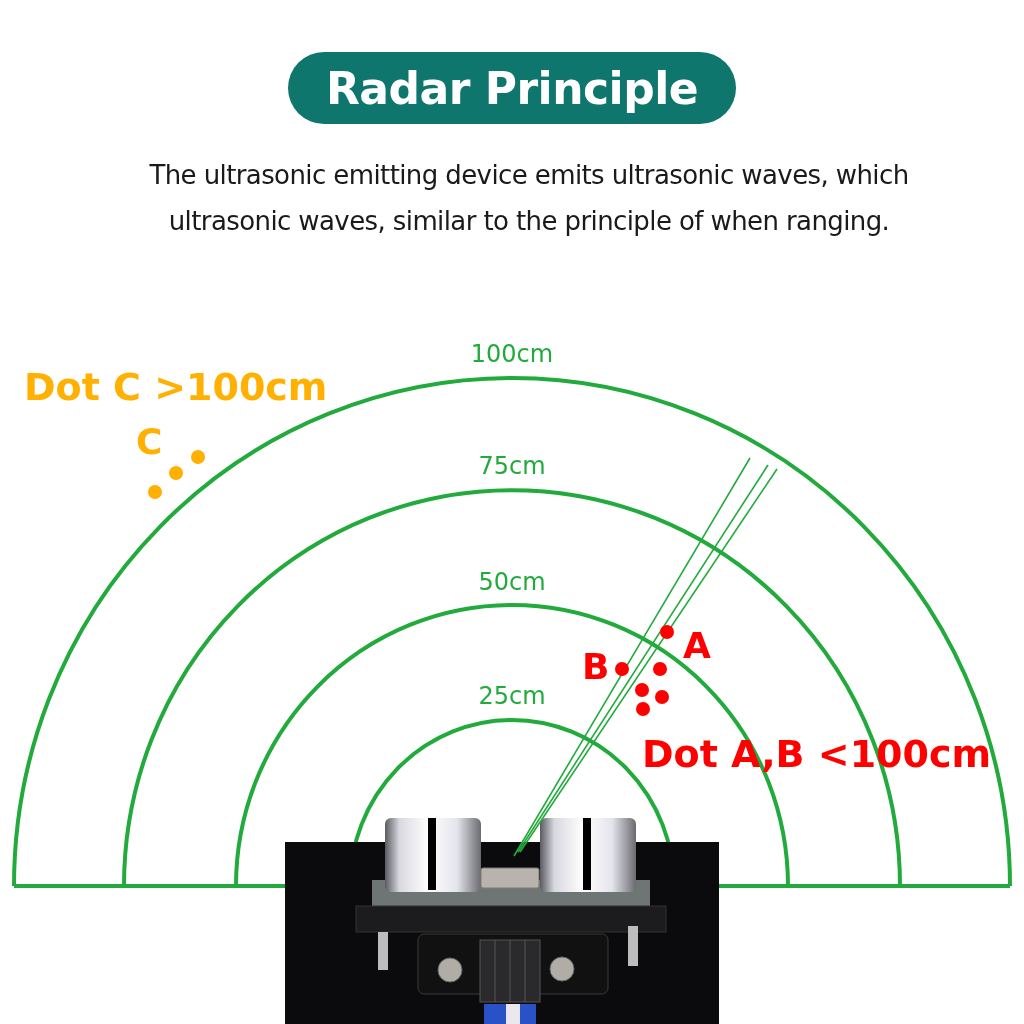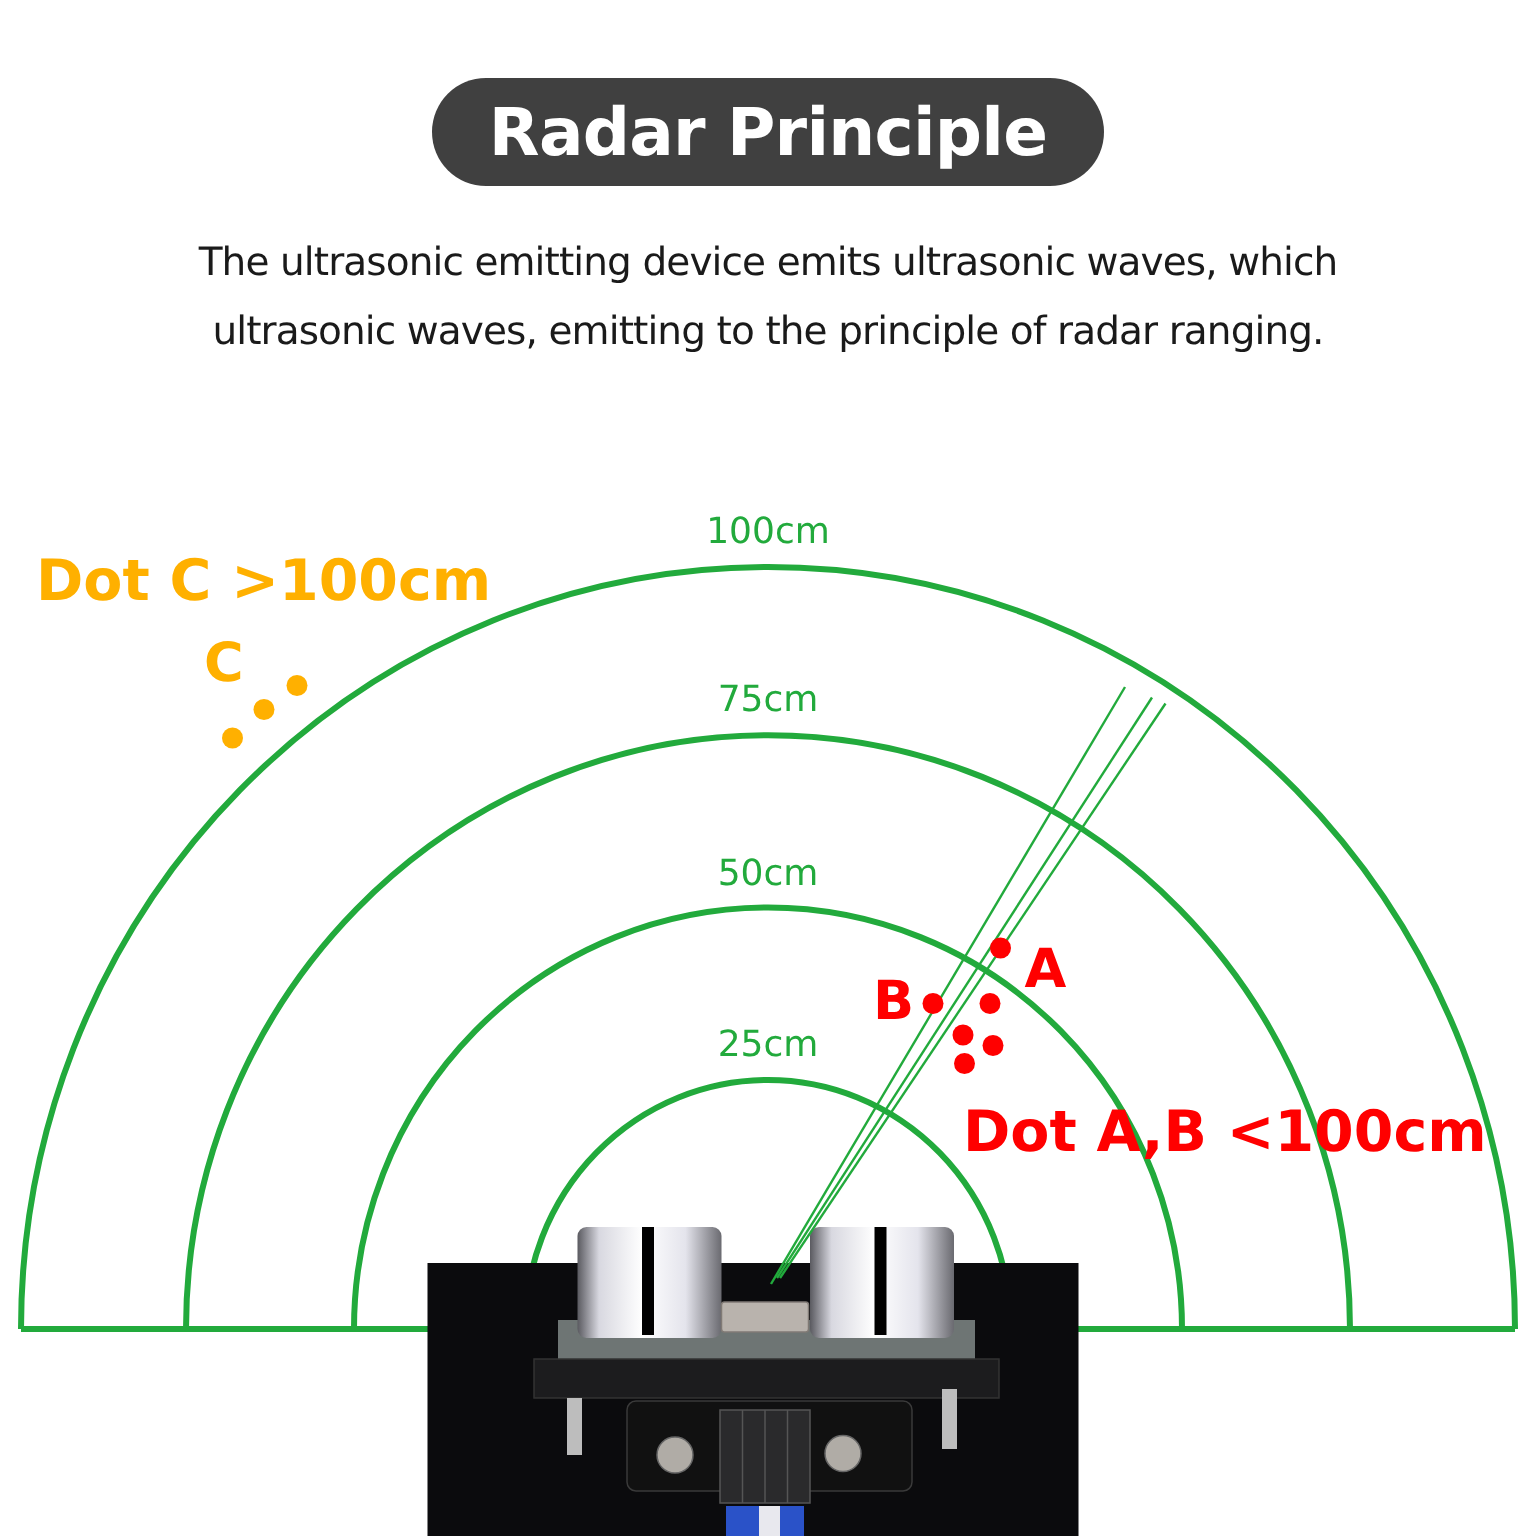--- a/index.html
+++ b/index.html
@@ -1,47 +1,47 @@
 <!DOCTYPE html>
 <html><head>
 <meta charset="utf-8">
 <style>
   html, body { margin: 0; padding: 0; background: #ffffff; }
   body { width: 1024px; height: 1024px; position: relative; overflow: hidden; font-family: "DejaVu Sans", sans-serif; }
   .title-pill {
     position: absolute; left: 288px; top: 52px; width: 448px; height: 72px;
-    background: #404040; border-radius: 36px;
+    background: #0f766e; border-radius: 36px;
     display: flex; align-items: center; justify-content: center;
   }
   .title-pill span {
     color: #ffffff; font-family: "DejaVu Sans", sans-serif; font-weight: bold;
     font-size: 44px; letter-spacing: -0.5px;
   }
   .desc {
-    position: absolute; left: 40px; top: 152px; width: 944px;
+    position: absolute; left: 57px; top: 152px; width: 944px;
     text-align: center; color: #1a1a1a;
     font-family: "DejaVu Sans", sans-serif; font-size: 26px; line-height: 46px;
     letter-spacing: -0.6px; font-weight: normal;
   }
   .desc div { white-space: nowrap; }
   svg.diagram { position: absolute; left: 0; top: 0; }
   .ring-label { font-family: "DejaVu Sans", sans-serif; font-size: 24px; fill: #22aa3c; }
   .dot-label-c { font-family: "DejaVu Sans", sans-serif; font-weight: bold; fill: #ffb000; }
   .dot-label-ab { font-family: "DejaVu Sans", sans-serif; font-weight: bold; fill: #ff0000; }
 </style>
 </head>
 <body>
 
 <div class="title-pill">
   <span>Radar Principle</span>
 </div>
 
 <div class="desc">
   <div>The ultrasonic emitting device emits ultrasonic waves, which</div>
-  <div>ultrasonic waves, emitting to the principle of radar ranging.</div>
+  <div>ultrasonic waves, similar to the principle of when ranging.</div>
 </div>
 
 <svg class="diagram" width="1024" height="1024" viewBox="0 0 1024 1024">
 
   <g fill="none" stroke="#22aa3c" stroke-width="4">
     <path d="M 14 886 A 498 508 0 0 1 1010 886"></path>
     <path d="M 124 886 A 388 396 0 0 1 900 886"></path>
     <path d="M 236 886 A 276 281 0 0 1 788 886"></path>
     <path d="M 350 886 A 162 166 0 0 1 674 886"></path>
     <line x1="14" y1="886" x2="1010" y2="886"></line>

